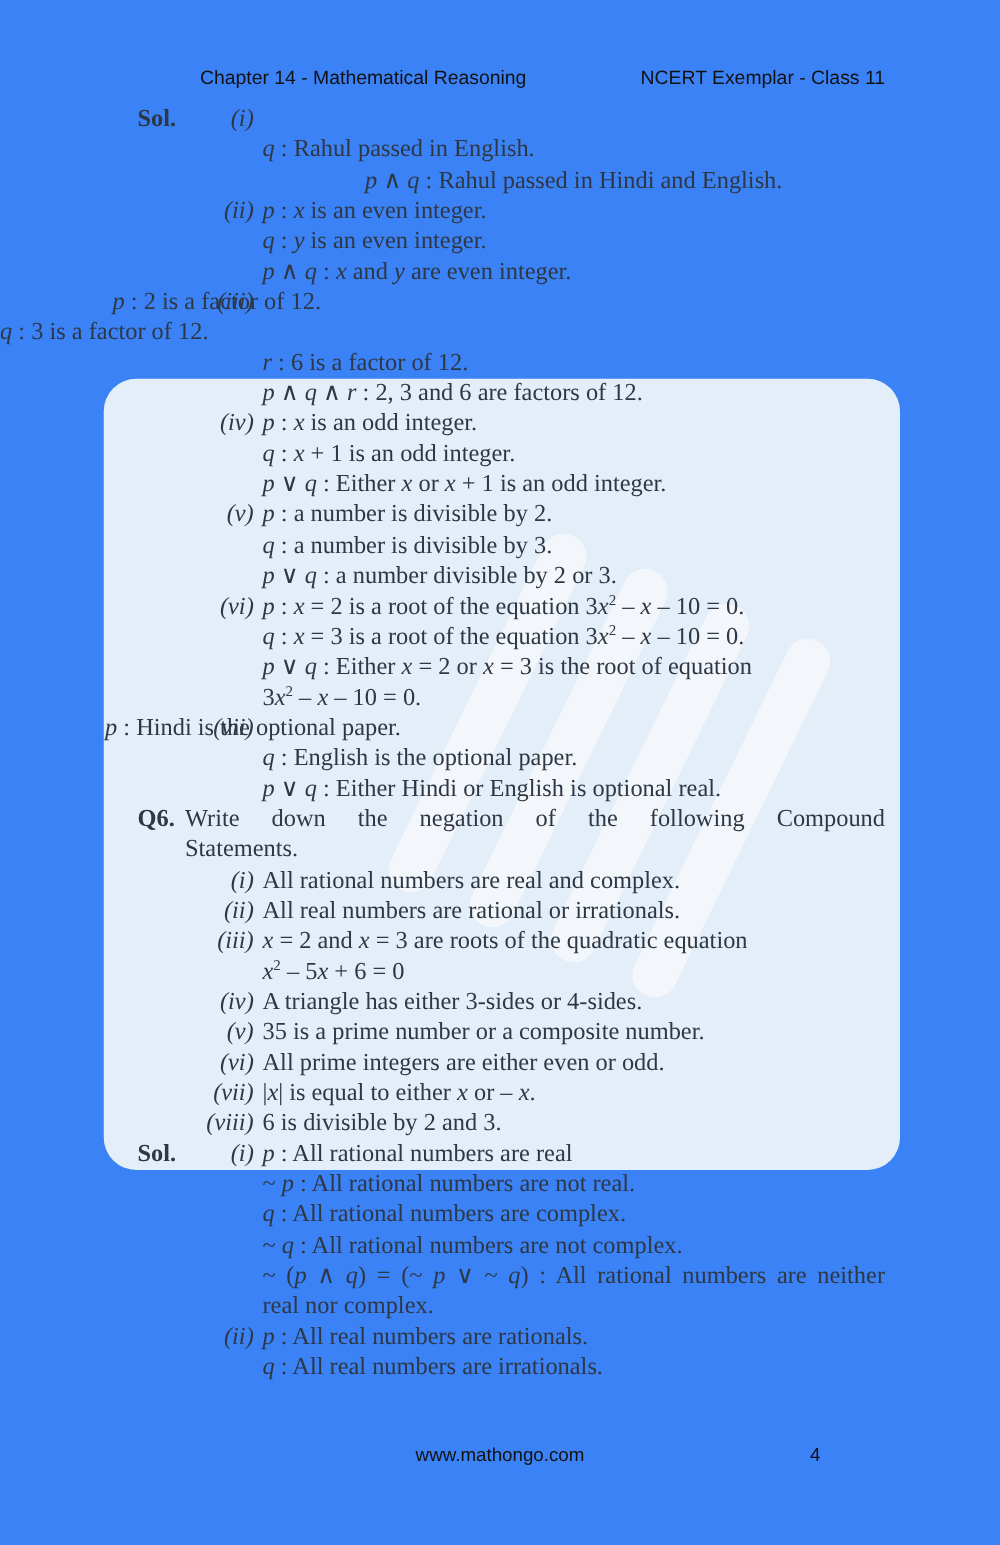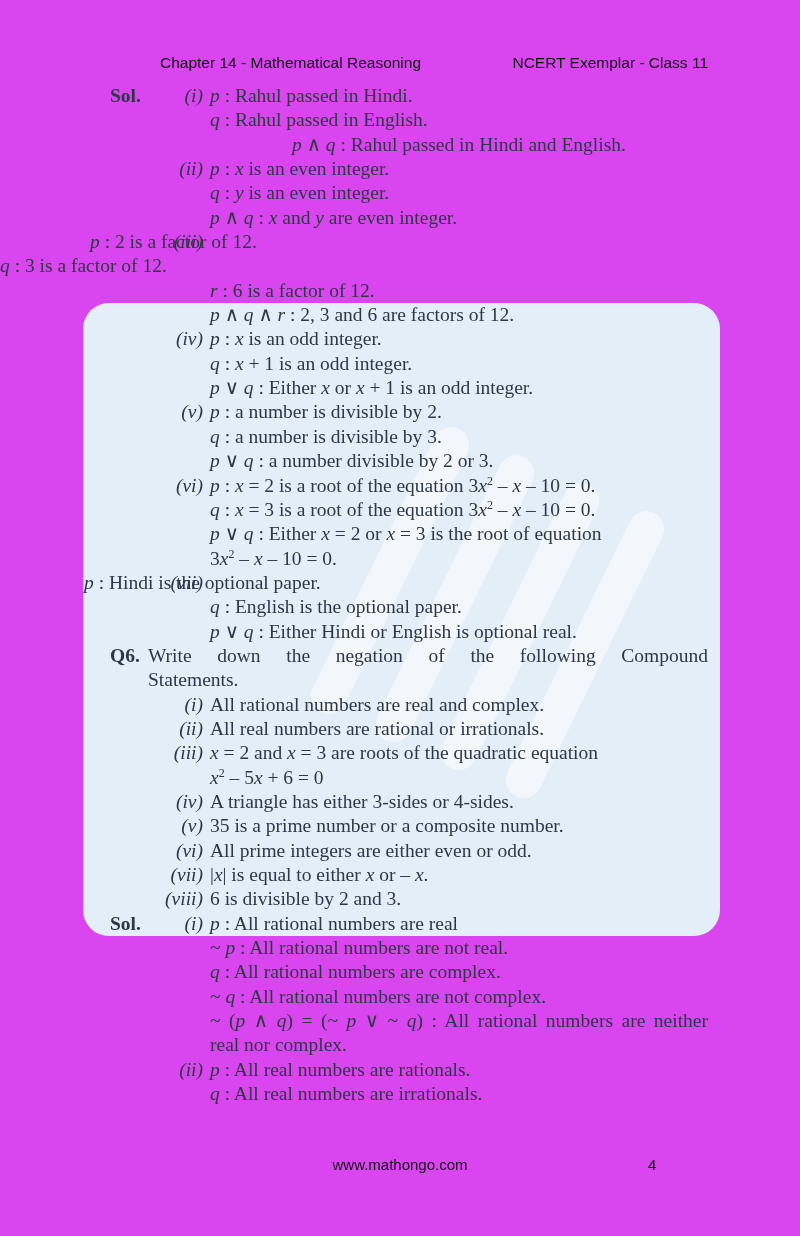--- a/index.html
+++ b/index.html
@@ -4,21 +4,21 @@
 <style>
   html, body {
     margin: 0;
     padding: 0;
     background: #ffffff;
   }
   .page {
     position: relative;
     width: 800px;
     height: 1236px;
-    background: #d946ef;
+    background: #3b82f6;
     overflow: hidden;
     font-family: "Liberation Serif", "DejaVu Serif", "DejaVu Sans", serif;
     color: #2e3744;
   }
   .header {
     position: absolute;
     top: 54px;
     left: 0;
     width: 800px;
     height: 22px;
@@ -122,21 +122,20 @@
     <div class="stripe s1" style="background: rgba(255, 255, 255, 0.55);"></div>
     <div class="stripe s2" style="background: rgba(255, 255, 255, 0.55);"></div>
     <div class="stripe s3" style="background: rgba(255, 255, 255, 0.55);"></div>
     <div class="stripe s4" style="background: rgba(255, 255, 255, 0.55);"></div>
   </div>
 
   <div class="content">
       <div class="line">
         <span class="lbl">Sol.</span>
         <span class="marker">(i)</span>
-        <div class="body" style="margin-left: 210px;"><i>p</i><span> : Rahul passed in Hindi.</span></div>
       </div>
       <div class="line">
         <div class="body" style="margin-left: 210px;"><i>q</i><span> : Rahul passed in English.</span></div>
       </div>
       <div class="line">
         <div class="body" style="margin-left: 210px; text-align: center;"><i>p</i><span> ∧ </span><i>q</i><span> : Rahul passed in Hindi and English.</span></div>
       </div>
       <div class="line">
         <span class="marker">(ii)</span>
         <div class="body" style="margin-left: 210px;"><i>p</i><span> : </span><i>x</i><span> is an even integer.</span></div>

